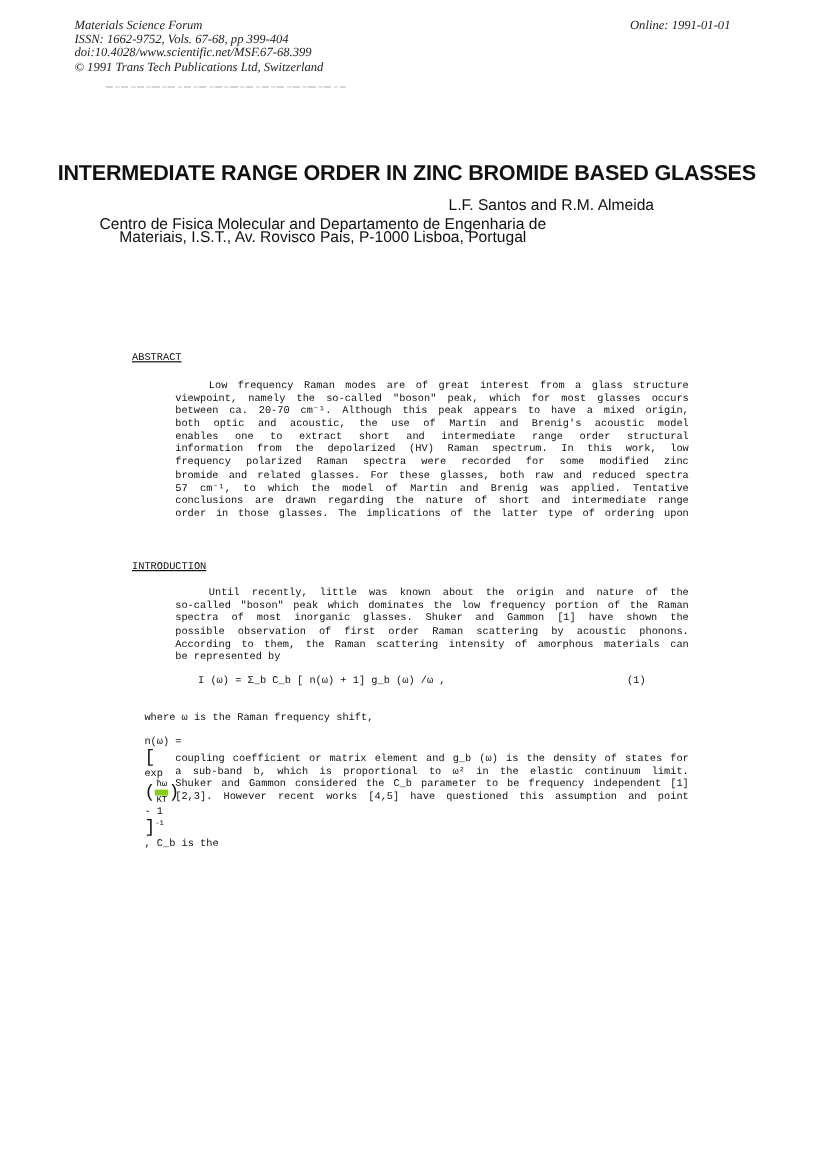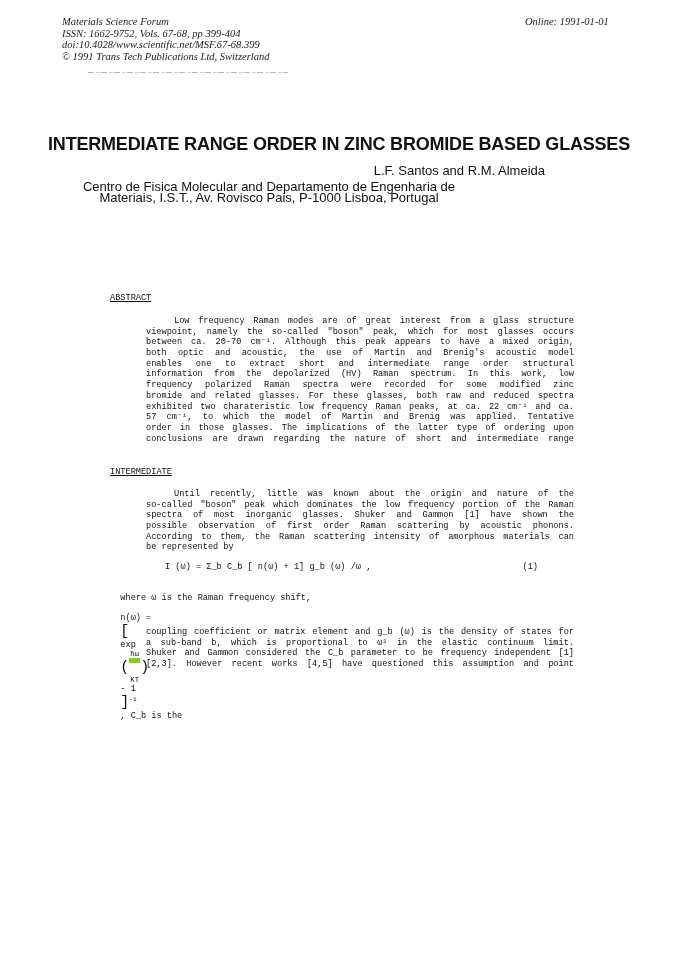--- a/index.html
+++ b/index.html
@@ -17,21 +17,21 @@
   .line { height: 10.7px; line-height: 10.7px; white-space: pre; text-align: justify; text-align-last: justify; }
   .line.last { text-align-last: left; }
   .indent { text-indent: 28px; }
   sup, sub { font-size: 6px; line-height: 0; }
   .eq1 { position: absolute; left: 110px; width: 428px; top: 562px; }
   .eq1 .expr { position: absolute; left: 55px; white-space: pre; }
   .eq1 .num { position: absolute; right: 0; }
   .eq2 { position: absolute; left: 110px; width: 428px; top: 583px; white-space: pre; }
   .frac { display: inline-block; vertical-align: middle; text-align: center; font-size: 7.5px; line-height: 8px; }
   .frac .n { display: block; border-bottom: 5px solid #84cc16; padding: 0 1px; }
-  .frac .d { display: block; margin-top: 13px; }
+  .frac .d { display: block; }
   .big { font-size: 15px; vertical-align: middle; }
 </style>
 </head>
 <body>
 
 <div class="hdr hdr-left">
   <div>Materials Science Forum</div>
   <div>ISSN: 1662-9752, Vols. 67-68, pp 399-404</div>
   <div>doi:10.4028/www.scientific.net/MSF.67-68.399</div>
   <div>© 1991 Trans Tech Publications Ltd, Switzerland</div>
@@ -50,27 +50,26 @@
 
 <div class="mono para" style="top:316px;">
   <div class="line indent">Low frequency Raman modes are of great interest from a glass structure</div>
   <div class="line">viewpoint, namely the so-called "boson" peak, which for most glasses occurs</div>
   <div class="line">between ca. 20-70 cm⁻¹. Although this peak appears to have a mixed origin,</div>
   <div class="line">both optic and acoustic, the use of Martin and Brenig's acoustic model</div>
   <div class="line">enables one to extract short and intermediate range order structural</div>
   <div class="line">information from the depolarized (HV) Raman spectrum. In this work, low</div>
   <div class="line">frequency polarized Raman spectra were recorded for some modified zinc</div>
   <div class="line">bromide and related glasses. For these glasses, both raw and reduced spectra</div>
-  <div class="line">exhibited two charateristic low frequency Raman peaks, at ca. 22 cm⁻¹ and ca.</div>
   <div class="line">57 cm⁻¹, to which the model of Martin and Brenig was applied. Tentative</div>
+  <div class="line">conclusions are drawn regarding the nature of short and intermediate range</div>
   <div class="line">order in those glasses. The implications of the latter type of ordering upon</div>
-  <div class="line">conclusions are drawn regarding the nature of short and intermediate range</div>
 </div>
 
-<div class="mono sec-head" style="top:467px;">INTERMEDIATE</div>
+<div class="mono sec-head" style="top:467px;">INTRODUCTION</div>
 
 <div class="mono para" style="top:489px;">
   <div class="line indent">Until recently, little was known about the origin and nature of the</div>
   <div class="line">so-called "boson" peak which dominates the low frequency portion of the Raman</div>
   <div class="line">spectra of most inorganic glasses. Shuker and Gammon [1] have shown the</div>
   <div class="line">possible observation of first order Raman scattering by acoustic phonons.</div>
   <div class="line">According to them, the Raman scattering intensity of amorphous materials can</div>
   <div class="line last">be represented by</div>
 </div>
 

